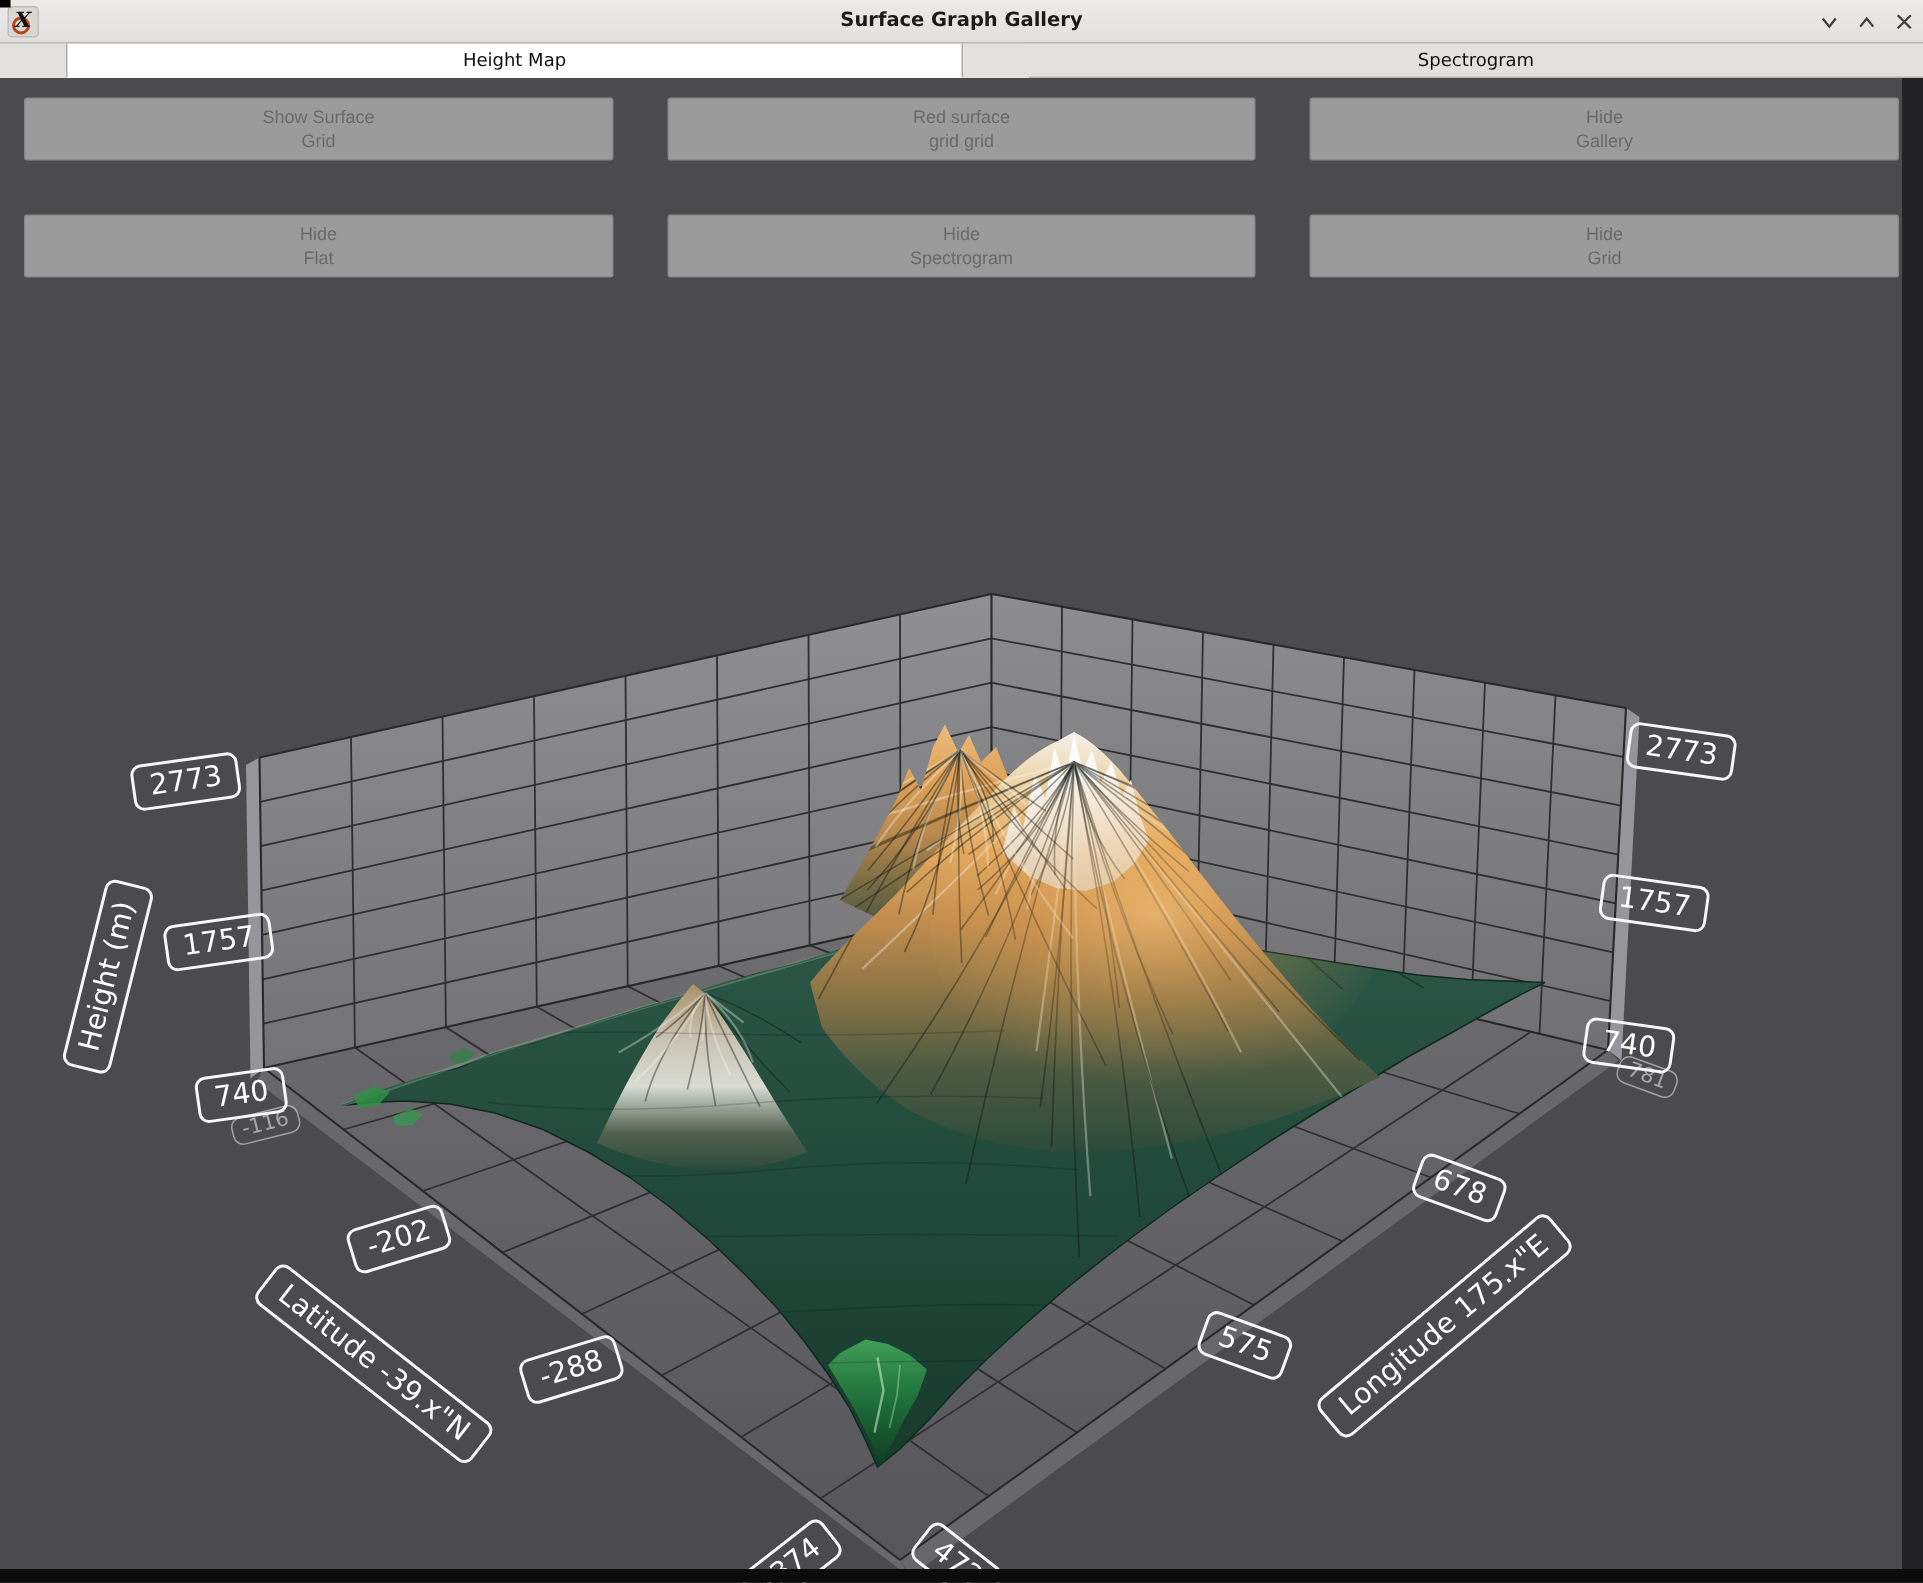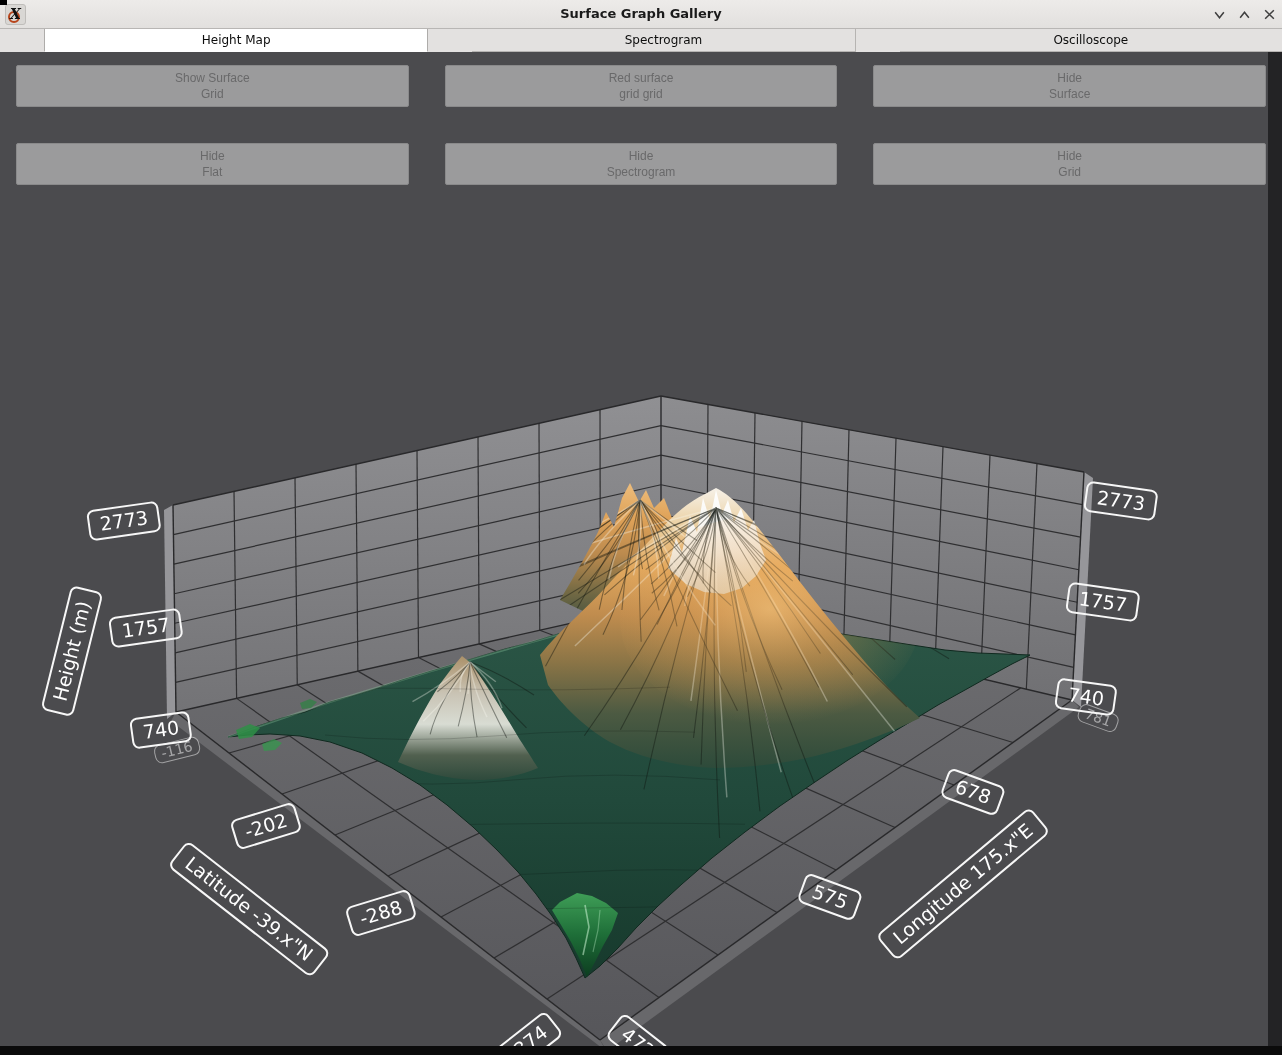--- a/index.html
+++ b/index.html
@@ -324,40 +324,39 @@
     <button class="tbtn">
       <span>Show Surface</span>
       <span>Grid</span>
     </button>
     <button class="tbtn">
       <span>Red surface</span>
       <span>grid grid</span>
     </button>
     <button class="tbtn">
       <span>Hide</span>
-      <span>Surface</span>
+      <span>Gallery</span>
     </button>
     <button class="tbtn">
       <span>Hide</span>
       <span>Flat</span>
     </button>
     <button class="tbtn">
       <span>Hide</span>
       <span>Spectrogram</span>
     </button>
     <button class="tbtn">
       <span>Hide</span>
       <span>Grid</span>
     </button>
   </div>
 
   <div class="tabs">
     <div class="tab active">Height Map</div>
     <div class="tab">Spectrogram</div>
-    <div class="tab">Oscilloscope</div>
   </div>
 
   <div class="titlebar">
     <div class="win-title">Surface Graph Gallery</div>
     <div class="app-icon">
       <span class="ring"></span>
       <span class="glyph">X</span>
     </div>
     <div class="win-controls">
       <span class="win-btn">

